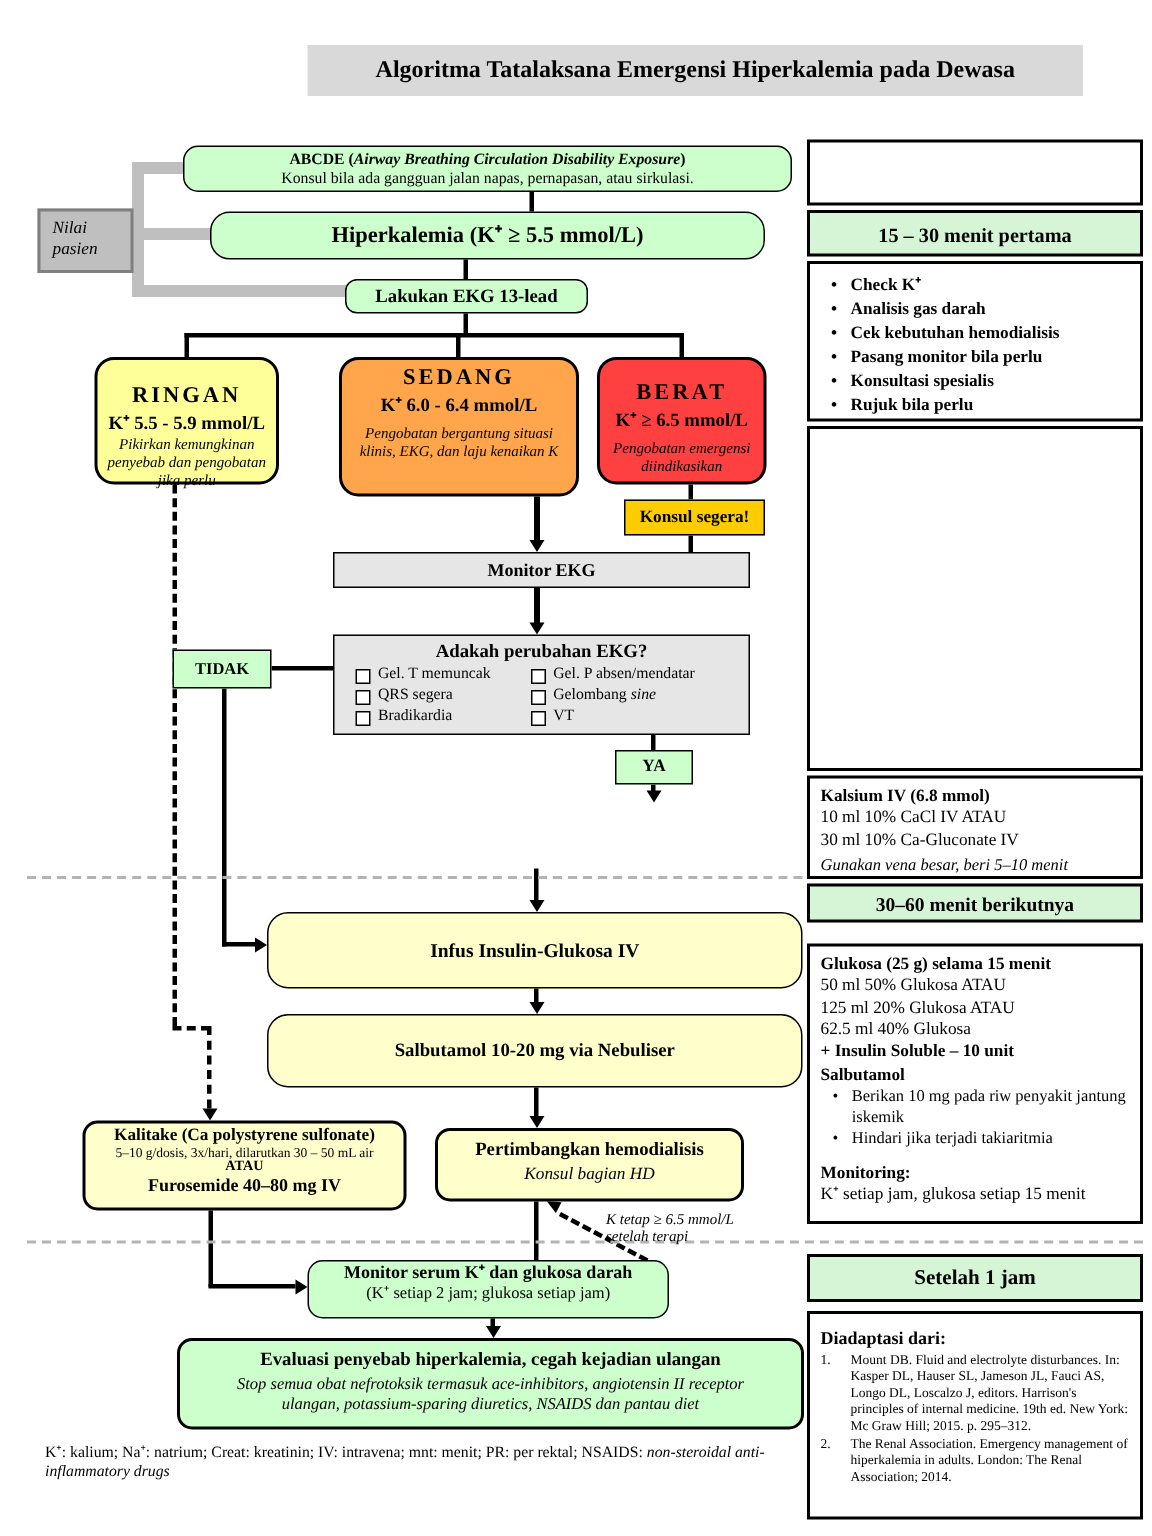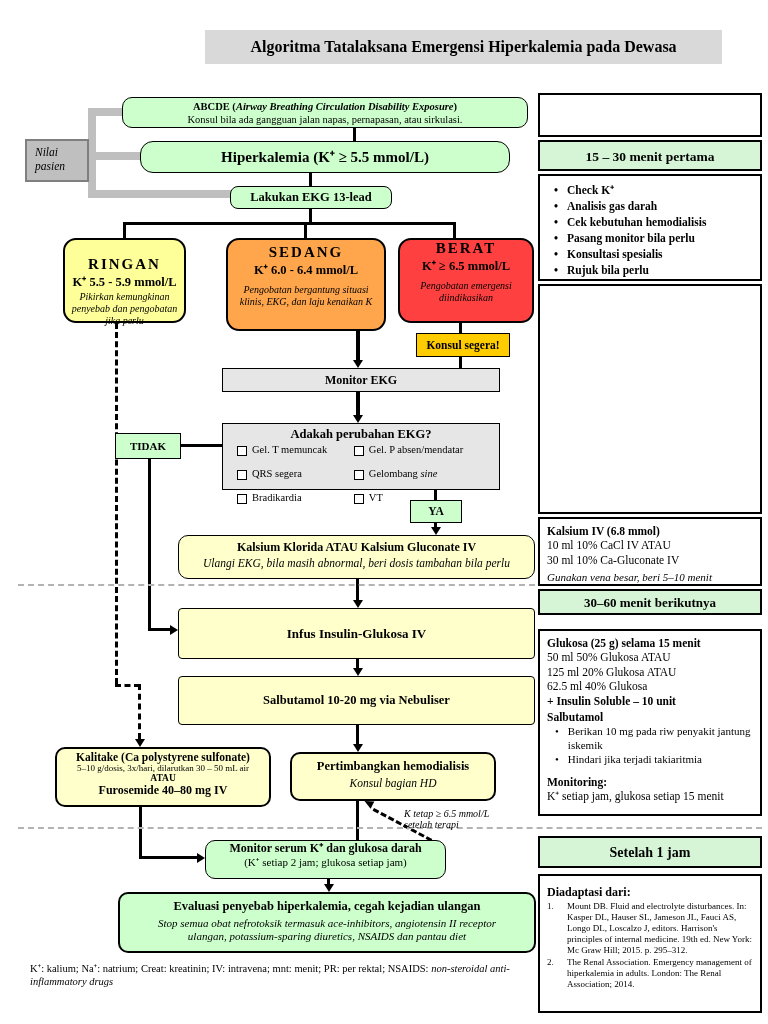--- a/index.html
+++ b/index.html
@@ -1,40 +1,40 @@
 <!DOCTYPE html>
 <html><head>
 <meta charset="utf-8">
 <style>
   html,body{margin:0;padding:0;background:#fff;}
   .page{position:relative;width:768px;height:1024px;background:#ffffff;overflow:hidden;
         font-family:"Liberation Serif",serif;color:#000;}
   .abs{position:absolute;}
   .box{position:absolute;border:1.5px solid #000;background:#fff;text-align:center;box-sizing:border-box;}
   .rounded{border-radius:10px;}
-  .rounded-lg{border-radius:4px;}
+  .rounded-lg{border-radius:14px;}
   .green{background:#ccffcc;}
   .paleyellow{background:#ffffcc;}
   .yellow{background:#ffff99;}
   .orange{background:#ffa64d;}
   .red{background:#ff4040;}
   .gold{background:#ffcc00;}
   .grayfill{background:#e6e6e6;}
   .b{font-weight:bold;}
   .i{font-style:italic;}
   .ln{position:absolute;background:#000;}
   .gln{position:absolute;background:#bfbfbf;}
   .dashv{position:absolute;width:0;border-left:3px dashed #000;}
   .dashh{position:absolute;height:0;border-top:3px dashed #000;}
   .divider{position:absolute;height:0;border-top:2px dashed #b3b3b3;}
   .ah-down{position:absolute;width:0;height:0;border-left:5px solid transparent;border-right:5px solid transparent;border-top:8px solid #000;}
   .ah-right{position:absolute;width:0;height:0;border-top:5px solid transparent;border-bottom:5px solid transparent;border-left:8px solid #000;}
   .ah-upleft{position:absolute;width:0;height:0;border-top:4px solid transparent;border-bottom:4px solid transparent;border-right:9px solid #000;transform:rotate(28deg);}
   .cb{display:inline-block;width:8px;height:8px;border:1px solid #000;margin-right:5px;background:#fff;flex:0 0 auto;margin-top:2px;}
-  .ekg-grid{display:grid;grid-template-columns:46% 54%;row-gap:12px;padding:2px 8px 0 14px;text-align:left;font-size:10.5px;}
+  .ekg-grid{display:grid;grid-template-columns:46% 54%;row-gap:2px;padding:2px 8px 0 14px;text-align:left;font-size:10.5px;}
   .ekg-item{display:flex;align-items:flex-start;}
   .sb-box{position:absolute;left:538px;width:224px;border:2px solid #000;background:#fff;box-sizing:border-box;}
   .sb-head{text-align:center;font-weight:bold;background:#d6f5d6;}
   .sb-text{text-align:left;padding:5px 7px;font-size:11.5px;line-height:1.25;}
   .blt{display:flex;gap:9px;align-items:flex-start;text-align:left;}
   .refrow{display:flex;gap:6px;text-align:left;}
   .title-bar{position:absolute;background:#d9d9d9;text-align:center;font-weight:bold;font-size:16px;}
 </style>
 </head>
 <body>
@@ -121,21 +121,21 @@
     <div class="b" style="font-size:12.5px;">K⁺ 5.5 - 5.9 mmol/L</div>
     <div class="i" style="font-size:10px;line-height:12px;padding:1px 5px 0 5px;">Pikirkan kemungkinan penyebab dan pengobatan jika perlu</div>
   </div>
 
   <div class="box orange" style="left:226px;top:238px;width:160px;height:93px;border-radius:13px;border-width:2px;padding-top:4px;">
     <div class="b" style="font-size:15px;letter-spacing:2px;">SEDANG</div>
     <div class="b" style="font-size:12.5px;">K⁺ 6.0 - 6.4 mmol/L</div>
     <div class="i" style="font-size:10px;line-height:12px;padding:6px 4px 0 4px;">Pengobatan bergantung situasi klinis, EKG, dan laju kenaikan K</div>
   </div>
 
-  <div class="box red" style="left:398px;top:238px;width:136px;height:85px;border-radius:13px;border-width:2px;padding-top:0;">
+  <div class="box red" style="left:398px;top:238px;width:113px;height:85px;border-radius:13px;border-width:2px;padding-top:14px;">
     <div class="b" style="font-size:15px;letter-spacing:2px;">BERAT</div>
     <div class="b" style="font-size:12.5px;">K⁺ ≥ 6.5 mmol/L</div>
     <div class="i" style="font-size:10px;line-height:12px;padding:6px 6px 0 6px;">Pengobatan emergensi diindikasikan</div>
   </div>
 
   <div class="box gold" style="left:416px;top:333px;width:94px;height:24px;line-height:22px;font-size:11.5px;">
     <span class="b">Konsul segera!</span>
   </div>
 
   <div class="box grayfill" style="left:222px;top:368px;width:278px;height:24px;line-height:22px;font-size:12px;">
@@ -172,24 +172,20 @@
     </div>
   </div>
 
   <div class="box green" style="left:115px;top:433px;width:66px;height:26px;line-height:24px;font-size:11px;">
     <span class="b">TIDAK</span>
   </div>
   <div class="box green" style="left:410px;top:500px;width:52px;height:23px;line-height:21px;font-size:11.5px;">
     <span class="b">YA</span>
   </div>
 
-  <div class="box paleyellow rounded" style="left:178px;top:535px;width:357px;height:44px;padding-top:4px;">
-    <div class="b" style="font-size:12px;">Kalsium Klorida ATAU Kalsium Gluconate IV</div>
-    <div class="i" style="font-size:11.5px;padding-top:2px;">Ulangi EKG, bila masih abnormal, beri dosis tambahan bila perlu</div>
-  </div>
 
   <div class="box paleyellow rounded-lg" style="left:178px;top:608px;width:357px;height:51px;line-height:49px;font-size:13px;">
     <span class="b">Infus Insulin-Glukosa IV</span>
   </div>
 
   <div class="box paleyellow rounded-lg" style="left:178px;top:676px;width:357px;height:49px;line-height:47px;font-size:12.5px;">
     <span class="b">Salbutamol 10-20 mg via Nebuliser</span>
   </div>
 
   <div class="box paleyellow rounded" style="left:55px;top:747px;width:216px;height:60px;border-width:2px;padding-top:2px;">

